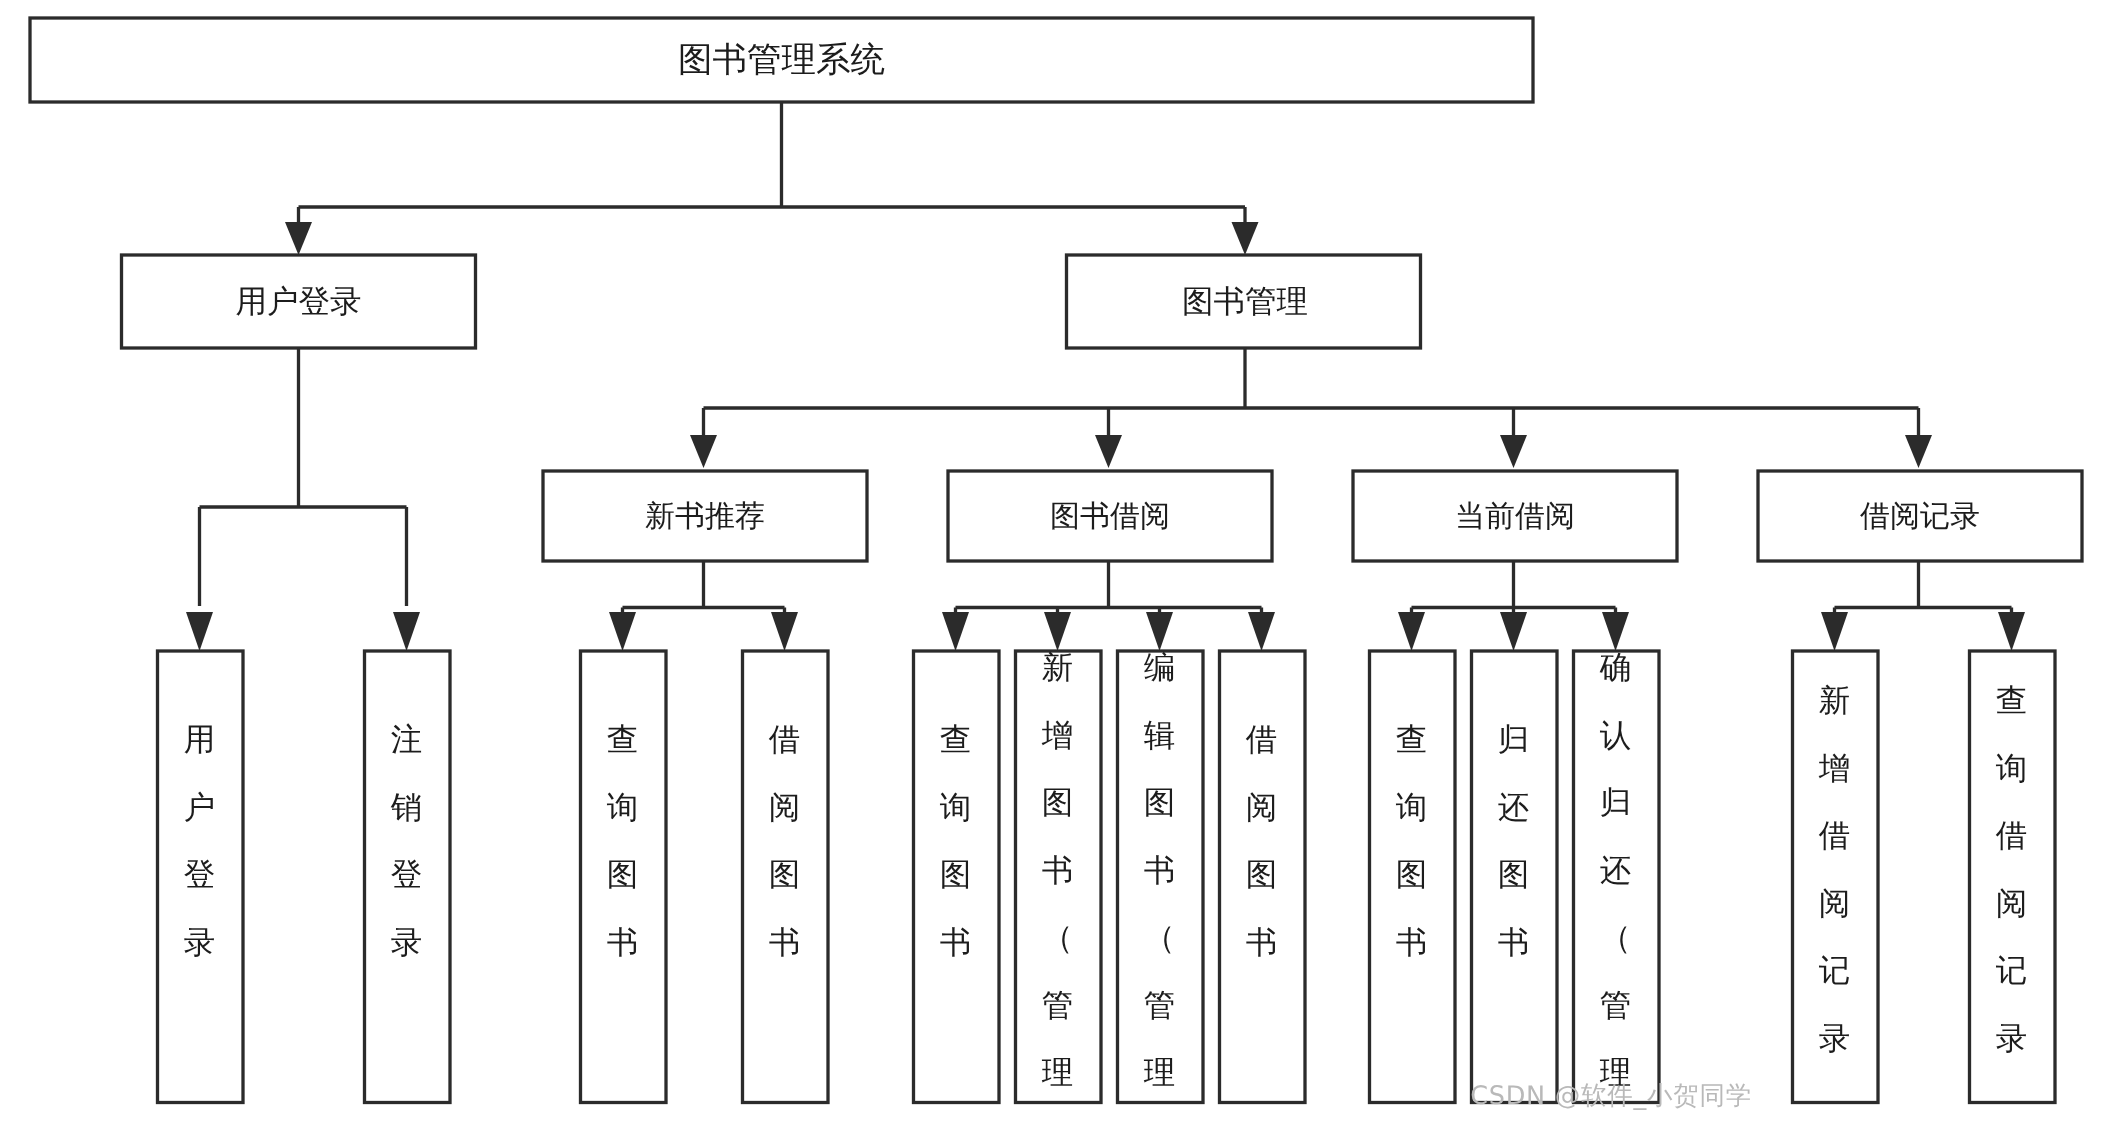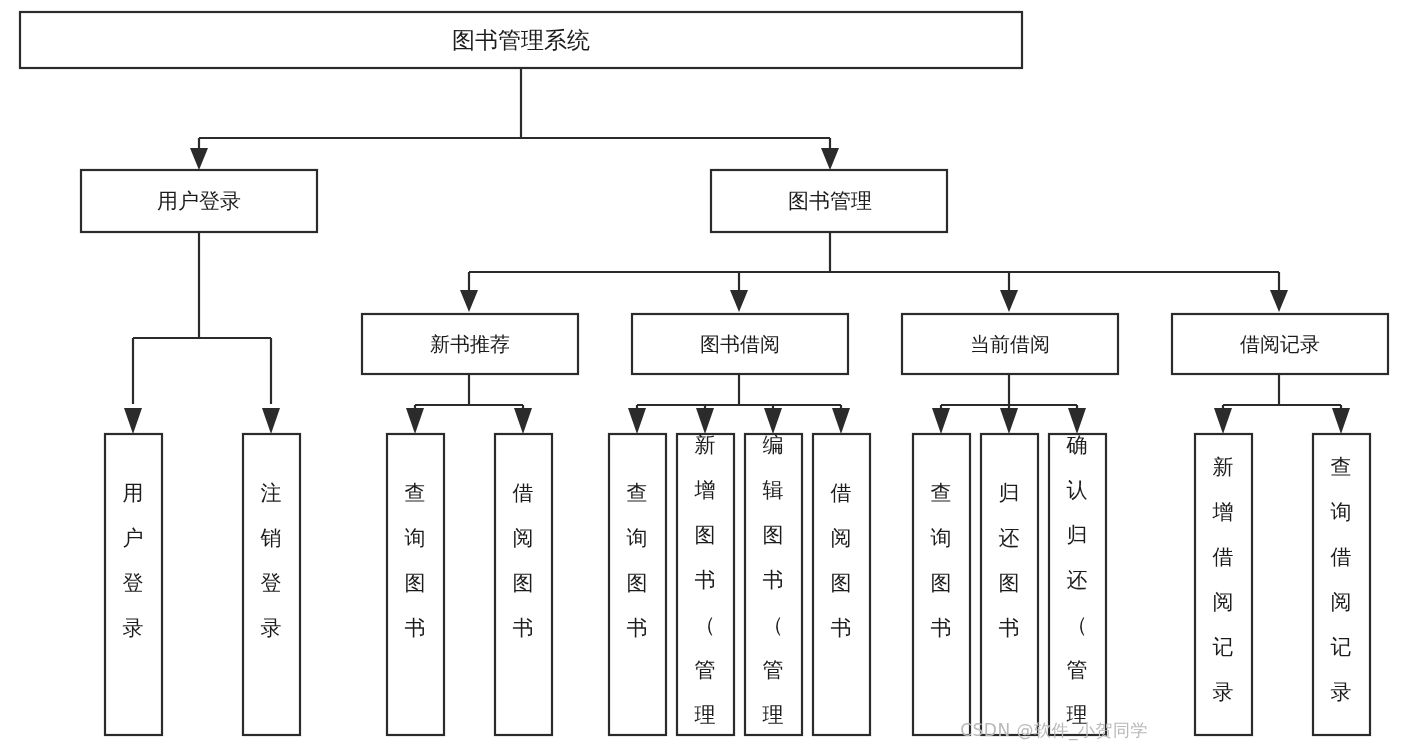--- a/index.html
+++ b/index.html
@@ -17,21 +17,21 @@
   .lvl0 .node-label{font-size:23px;}
   .lvl1 .node-label{font-size:21px;}
   .lvl2 .node-label{font-size:20px;}
   .leaf-label{
     fill:#1c1c1c;font-family:"DejaVu Sans","Liberation Sans",sans-serif;
     font-size:21px;text-anchor:middle;
   }
   .edge{stroke:#2b2b2b;stroke-width:2.2;fill:none;}
   .arrow-head{fill:#2b2b2b;stroke:none;}
   #watermark{
-    position:absolute;right:20px;bottom:5px;
+    position:absolute;right:0;bottom:5px;
     font-family:"DejaVu Sans","Liberation Sans",sans-serif;
     font-size:17px;color:#b9b9b9;white-space:nowrap;
     letter-spacing:.5px;pointer-events:none;user-select:none;
   }
 </style>
 </head>
 <body>
 
 <div id="stage">
 

